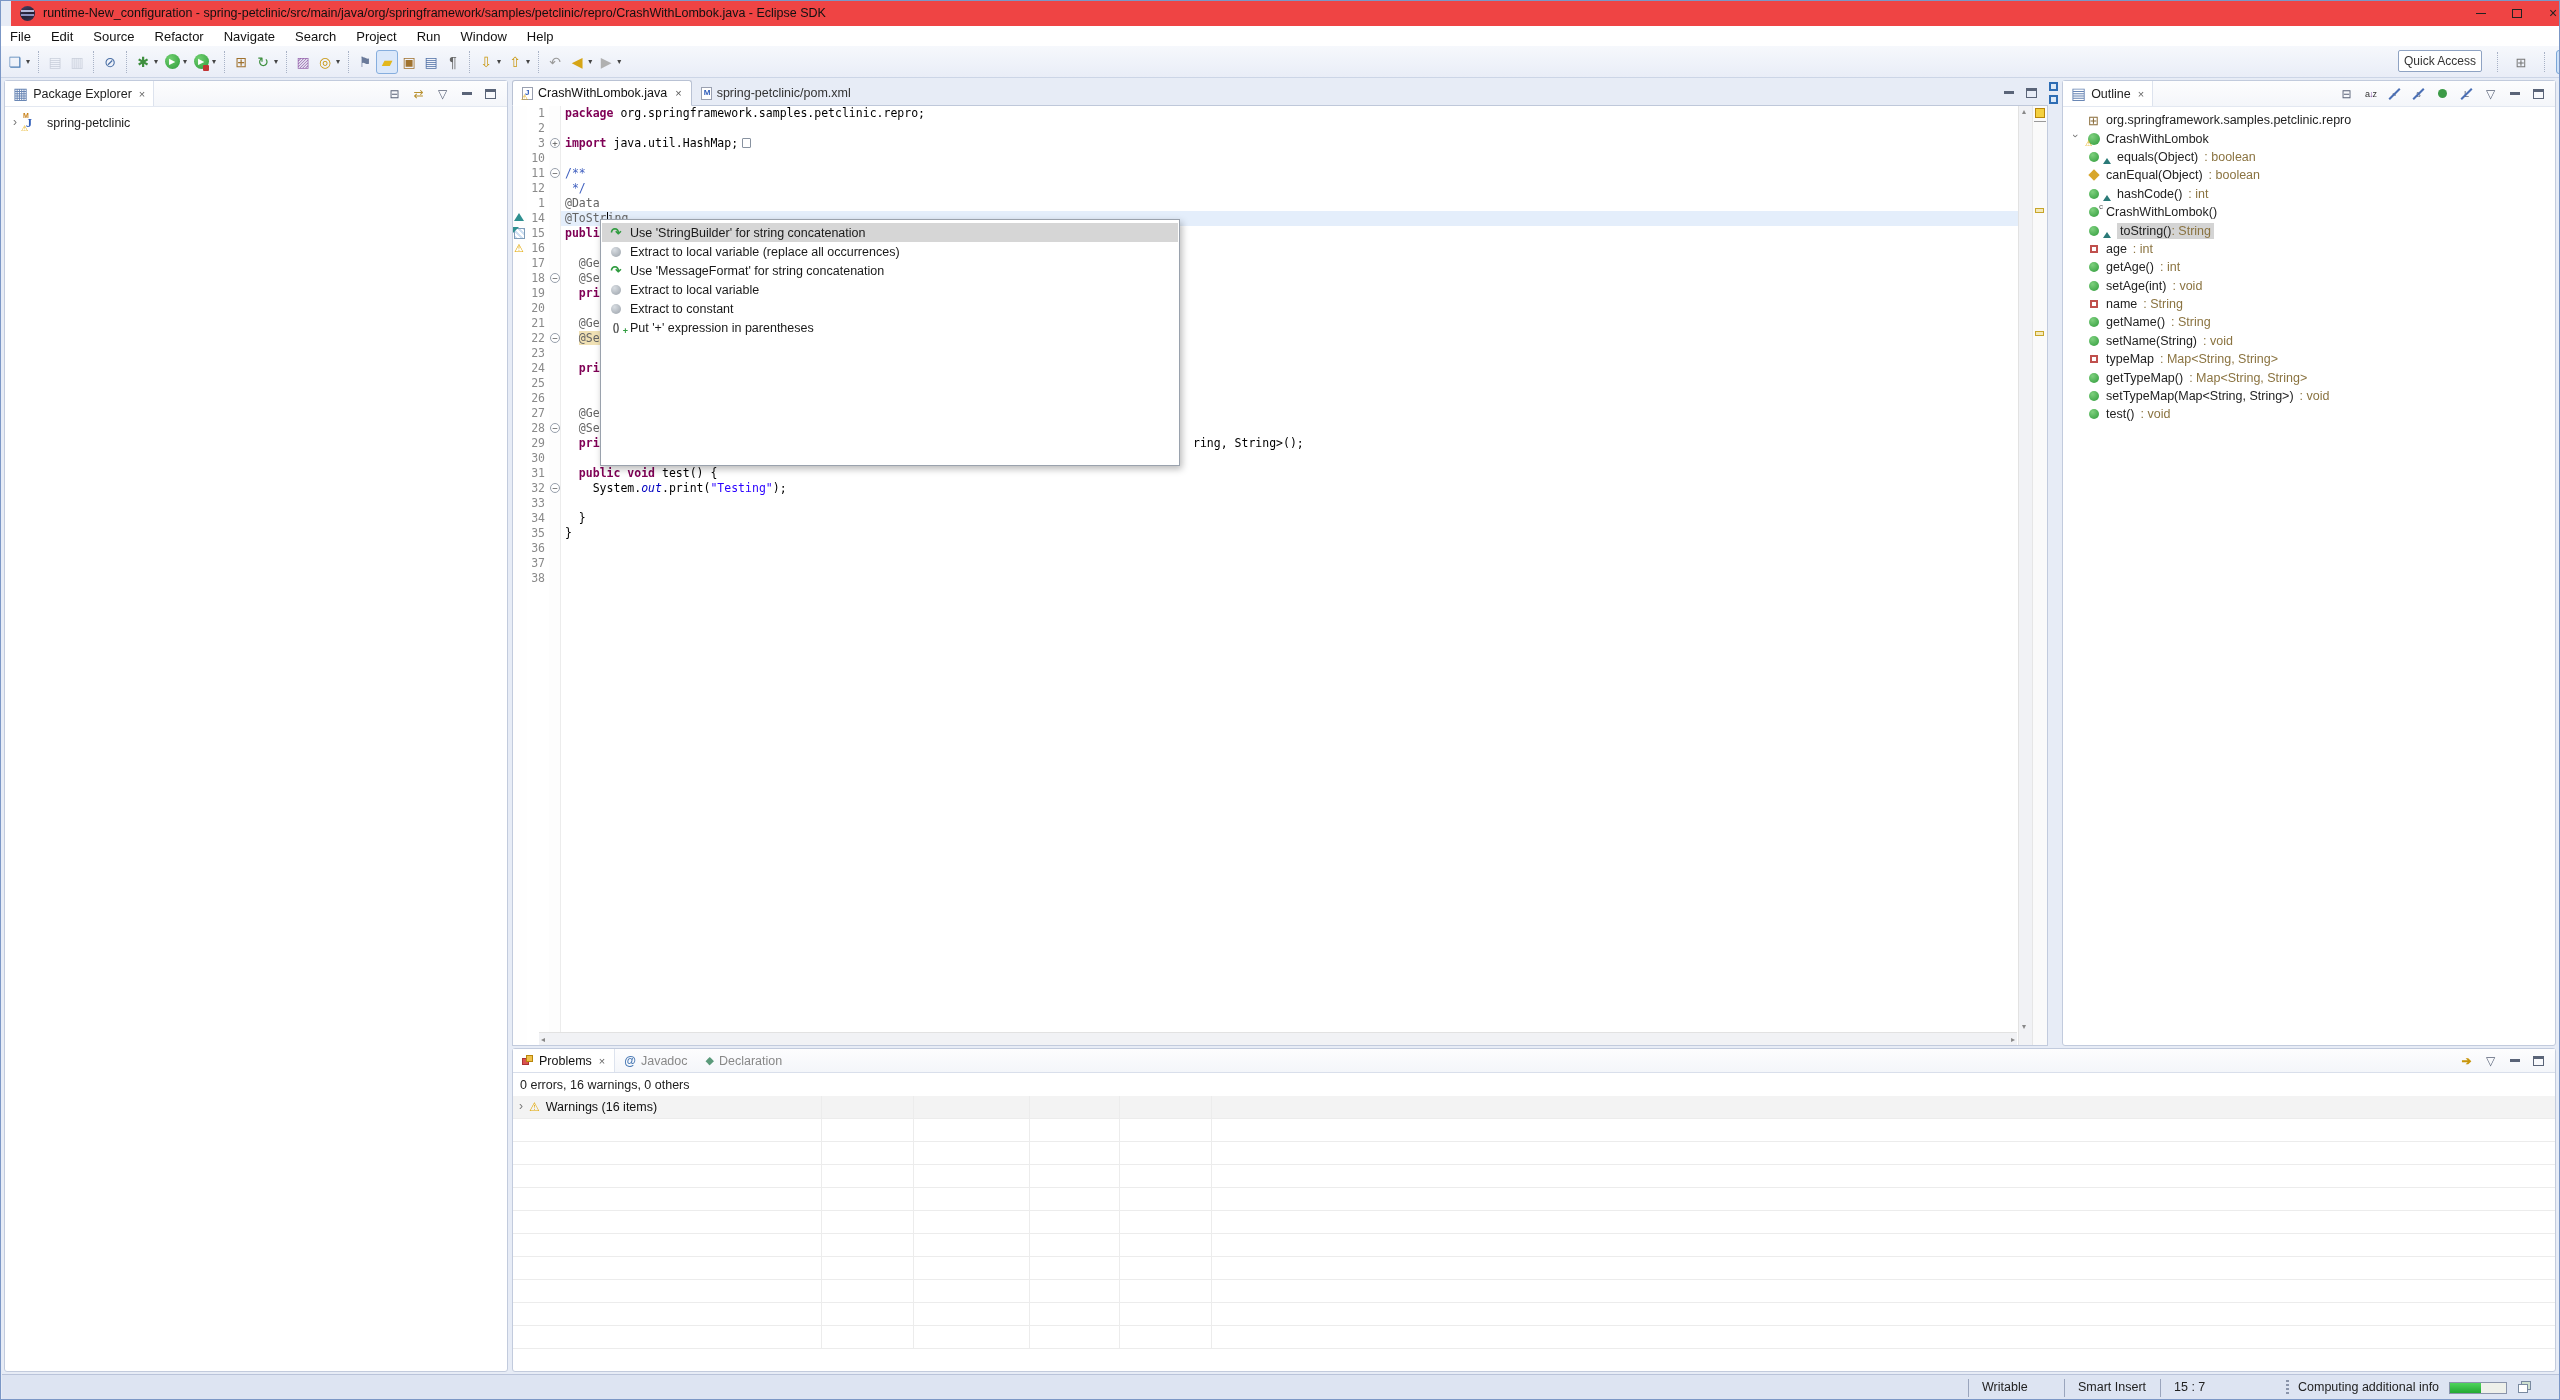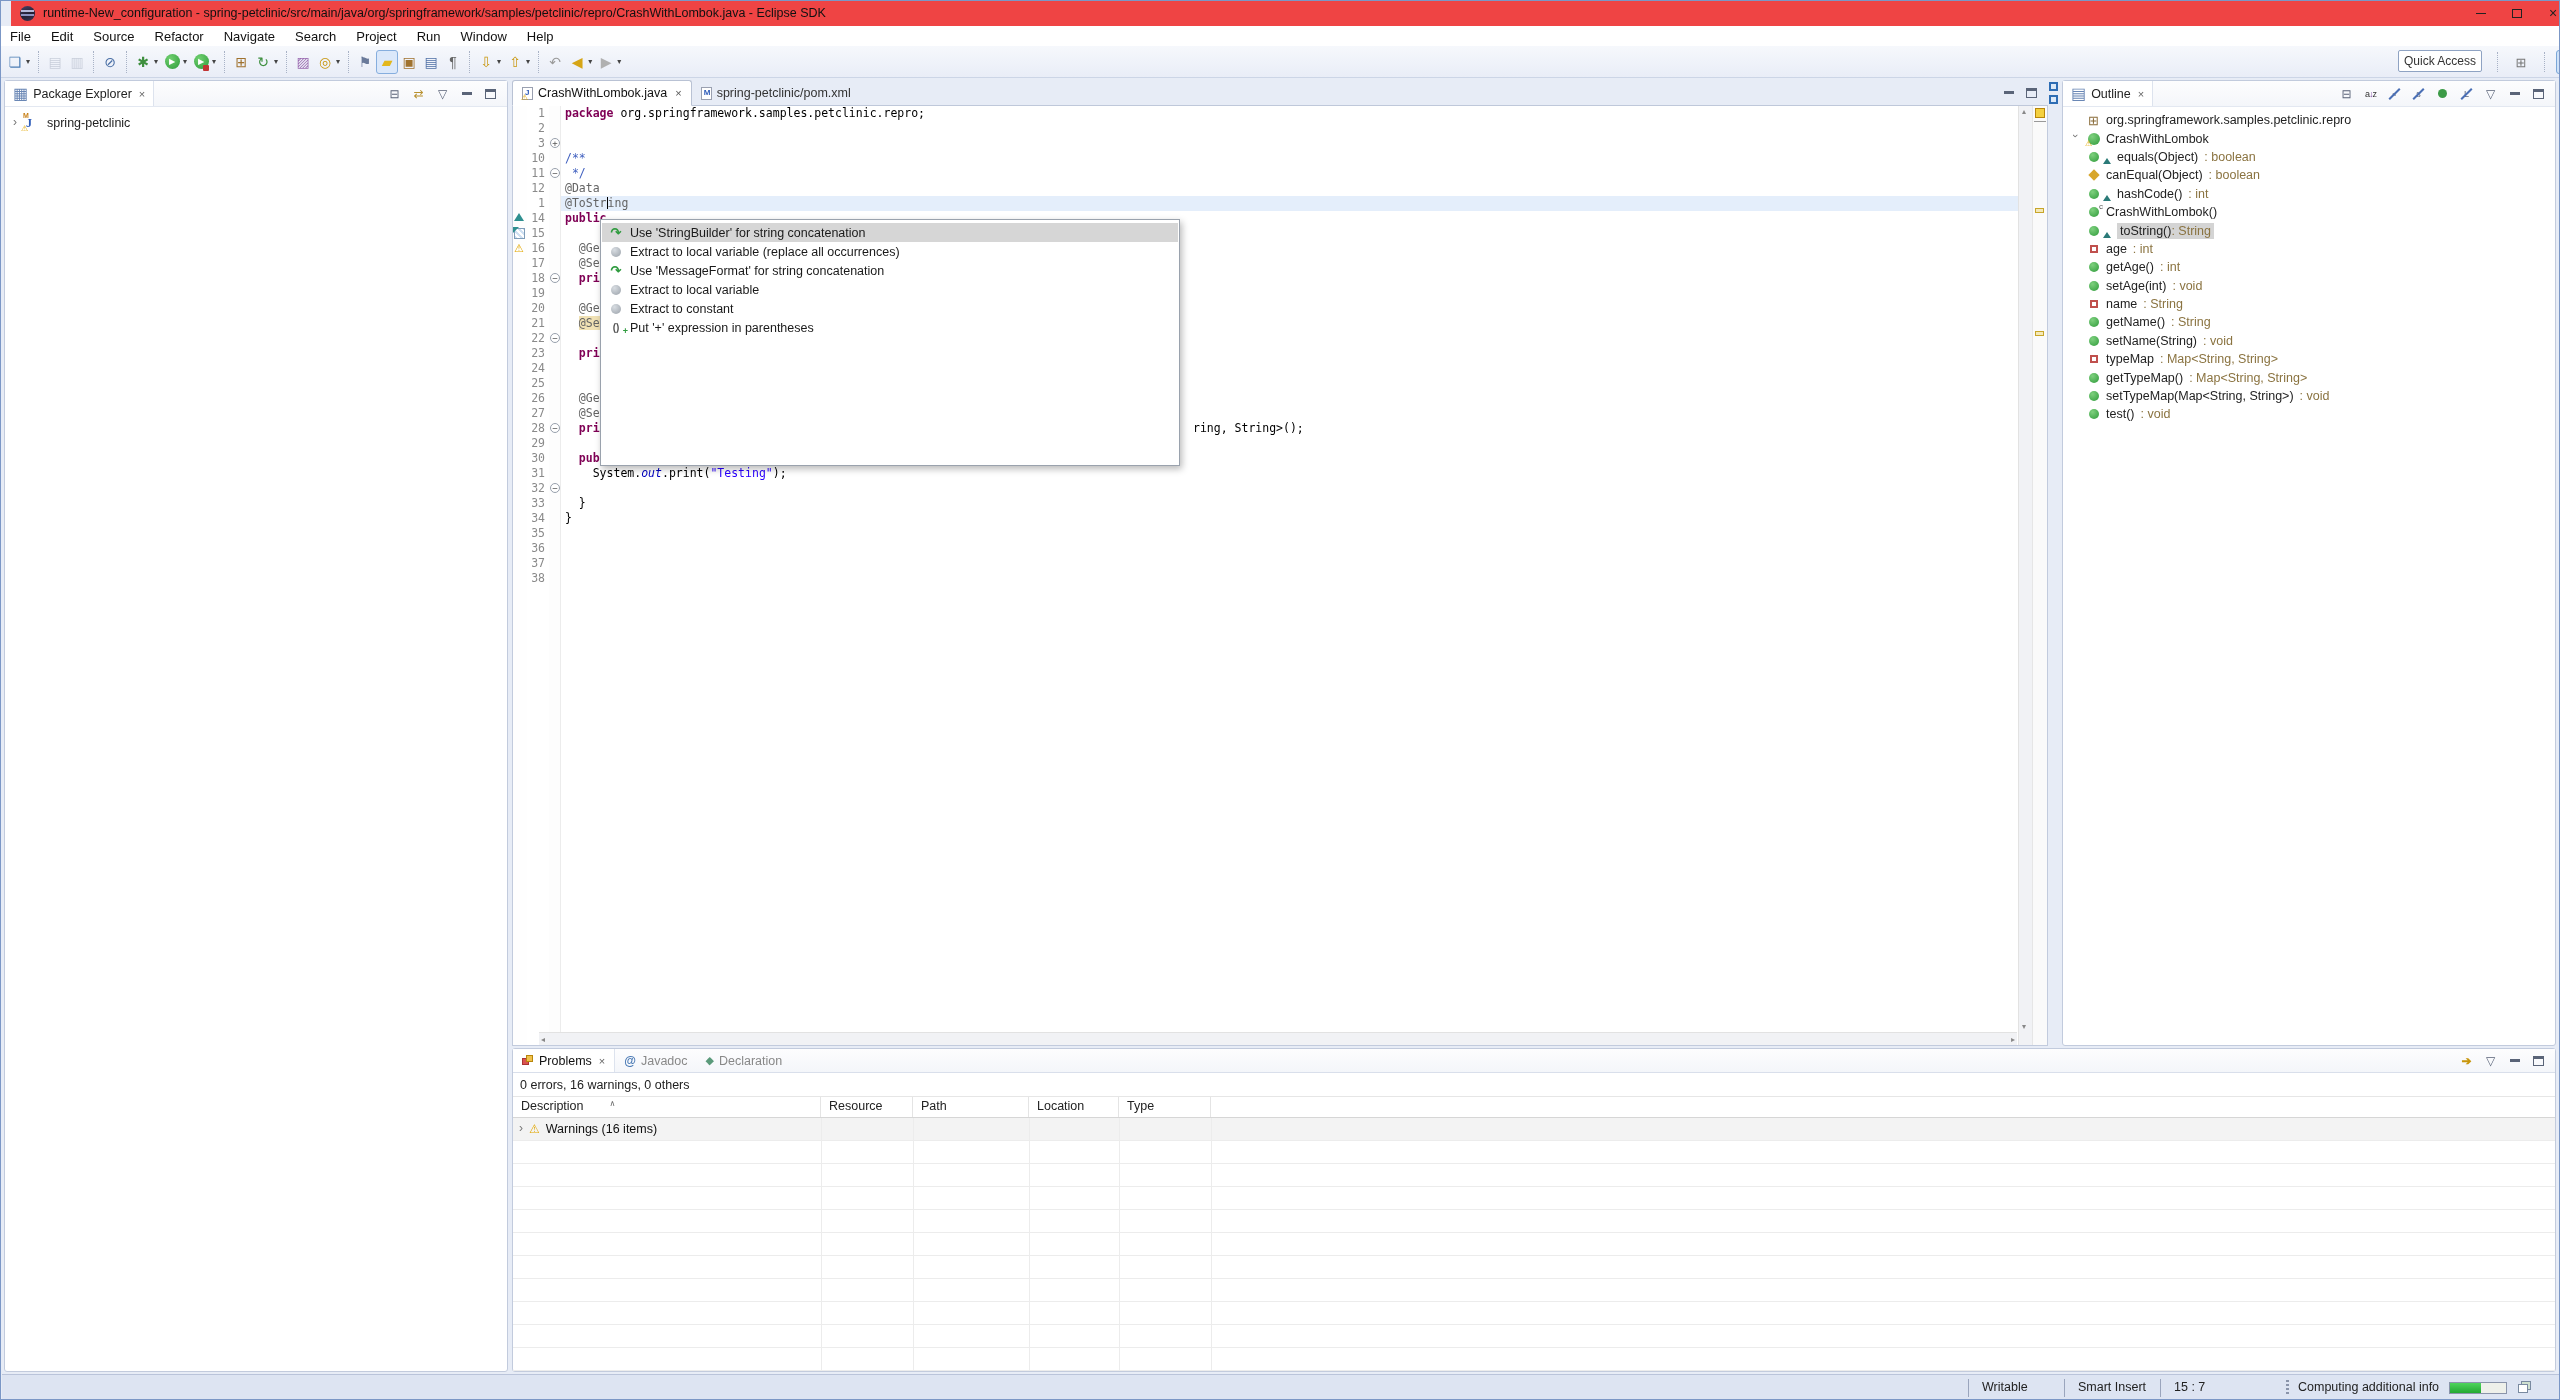--- a/index.html
+++ b/index.html
@@ -427,20 +427,21 @@
         <div class="fold-cell"></div>
         <div class="fold-cell"></div>
         <div class="fold-cell"></div>
         <div class="fold-cell"></div>
         <div class="fold-cell"></div>
         <div class="fold-cell"></div>
       </div>
     <div class="col-code" id="codecol">
         <div class="code-line"><span class="c-kw">package</span><span class="c-pl"> org.springframework.samples.petclinic.repro;</span></div>
         <div class="code-line"></div>
+        <div class="code-line"><span class="c-kw">import</span><span class="c-pl"> java.util.HashMap;</span><span class="c-foldbox"></span></div>
         <div class="code-line"></div>
         <div class="code-line"><span class="c-jdoc">/**</span></div>
         <div class="code-line"><span class="c-jdoc"> */</span></div>
         <div class="code-line"><span class="c-ann">@Data</span></div>
         <div class="code-line current"><span class="c-ann">@ToStr</span><span class="caret"></span><span class="c-ann">ing</span></div>
         <div class="code-line"><span class="c-kw">public</span></div>
         <div class="code-line"></div>
         <div class="code-line"><span class="c-pl">  </span><span class="c-ann">@Ge</span></div>
         <div class="code-line"><span class="c-pl">  </span><span class="c-ann">@Se</span></div>
         <div class="code-line"><span class="c-pl">  </span><span class="c-kw">pri</span></div>
@@ -693,28 +694,20 @@
       <span class="vt-icon">▽</span>
       <span class="vt-icon">
           <span class="g-vmin"></span>
         </span>
       <span class="vt-icon">
           <span class="g-vmax"></span>
         </span>
     </div>
     </div>
   <div class="pb-summary">0 errors, 16 warnings, 0 others</div>
-  <div class="pb-header" id="pbheader">
-      <div class="pb-col" style="width: 308px;">Description<span class="pb-sort">∧</span></div>
-      <div class="pb-col" style="width: 92px;">Resource</div>
-      <div class="pb-col" style="width: 116px;">Path</div>
-      <div class="pb-col" style="width: 90px;">Location</div>
-      <div class="pb-col" style="width: 92px;">Type</div>
-      <div class="pb-col" style="flex: 1 1 0%; border-right: none;"></div>
-    </div>
   <div class="pb-rows" id="pbrows">
       <div class="pb-row group">
         <span class="chev">›</span>
         <span class="warn-tri">⚠</span>
         <span>Warnings (16 items)</span>
       </div>
       <div class="pb-row"></div>
       <div class="pb-row"></div>
       <div class="pb-row"></div>
       <div class="pb-row"></div>

